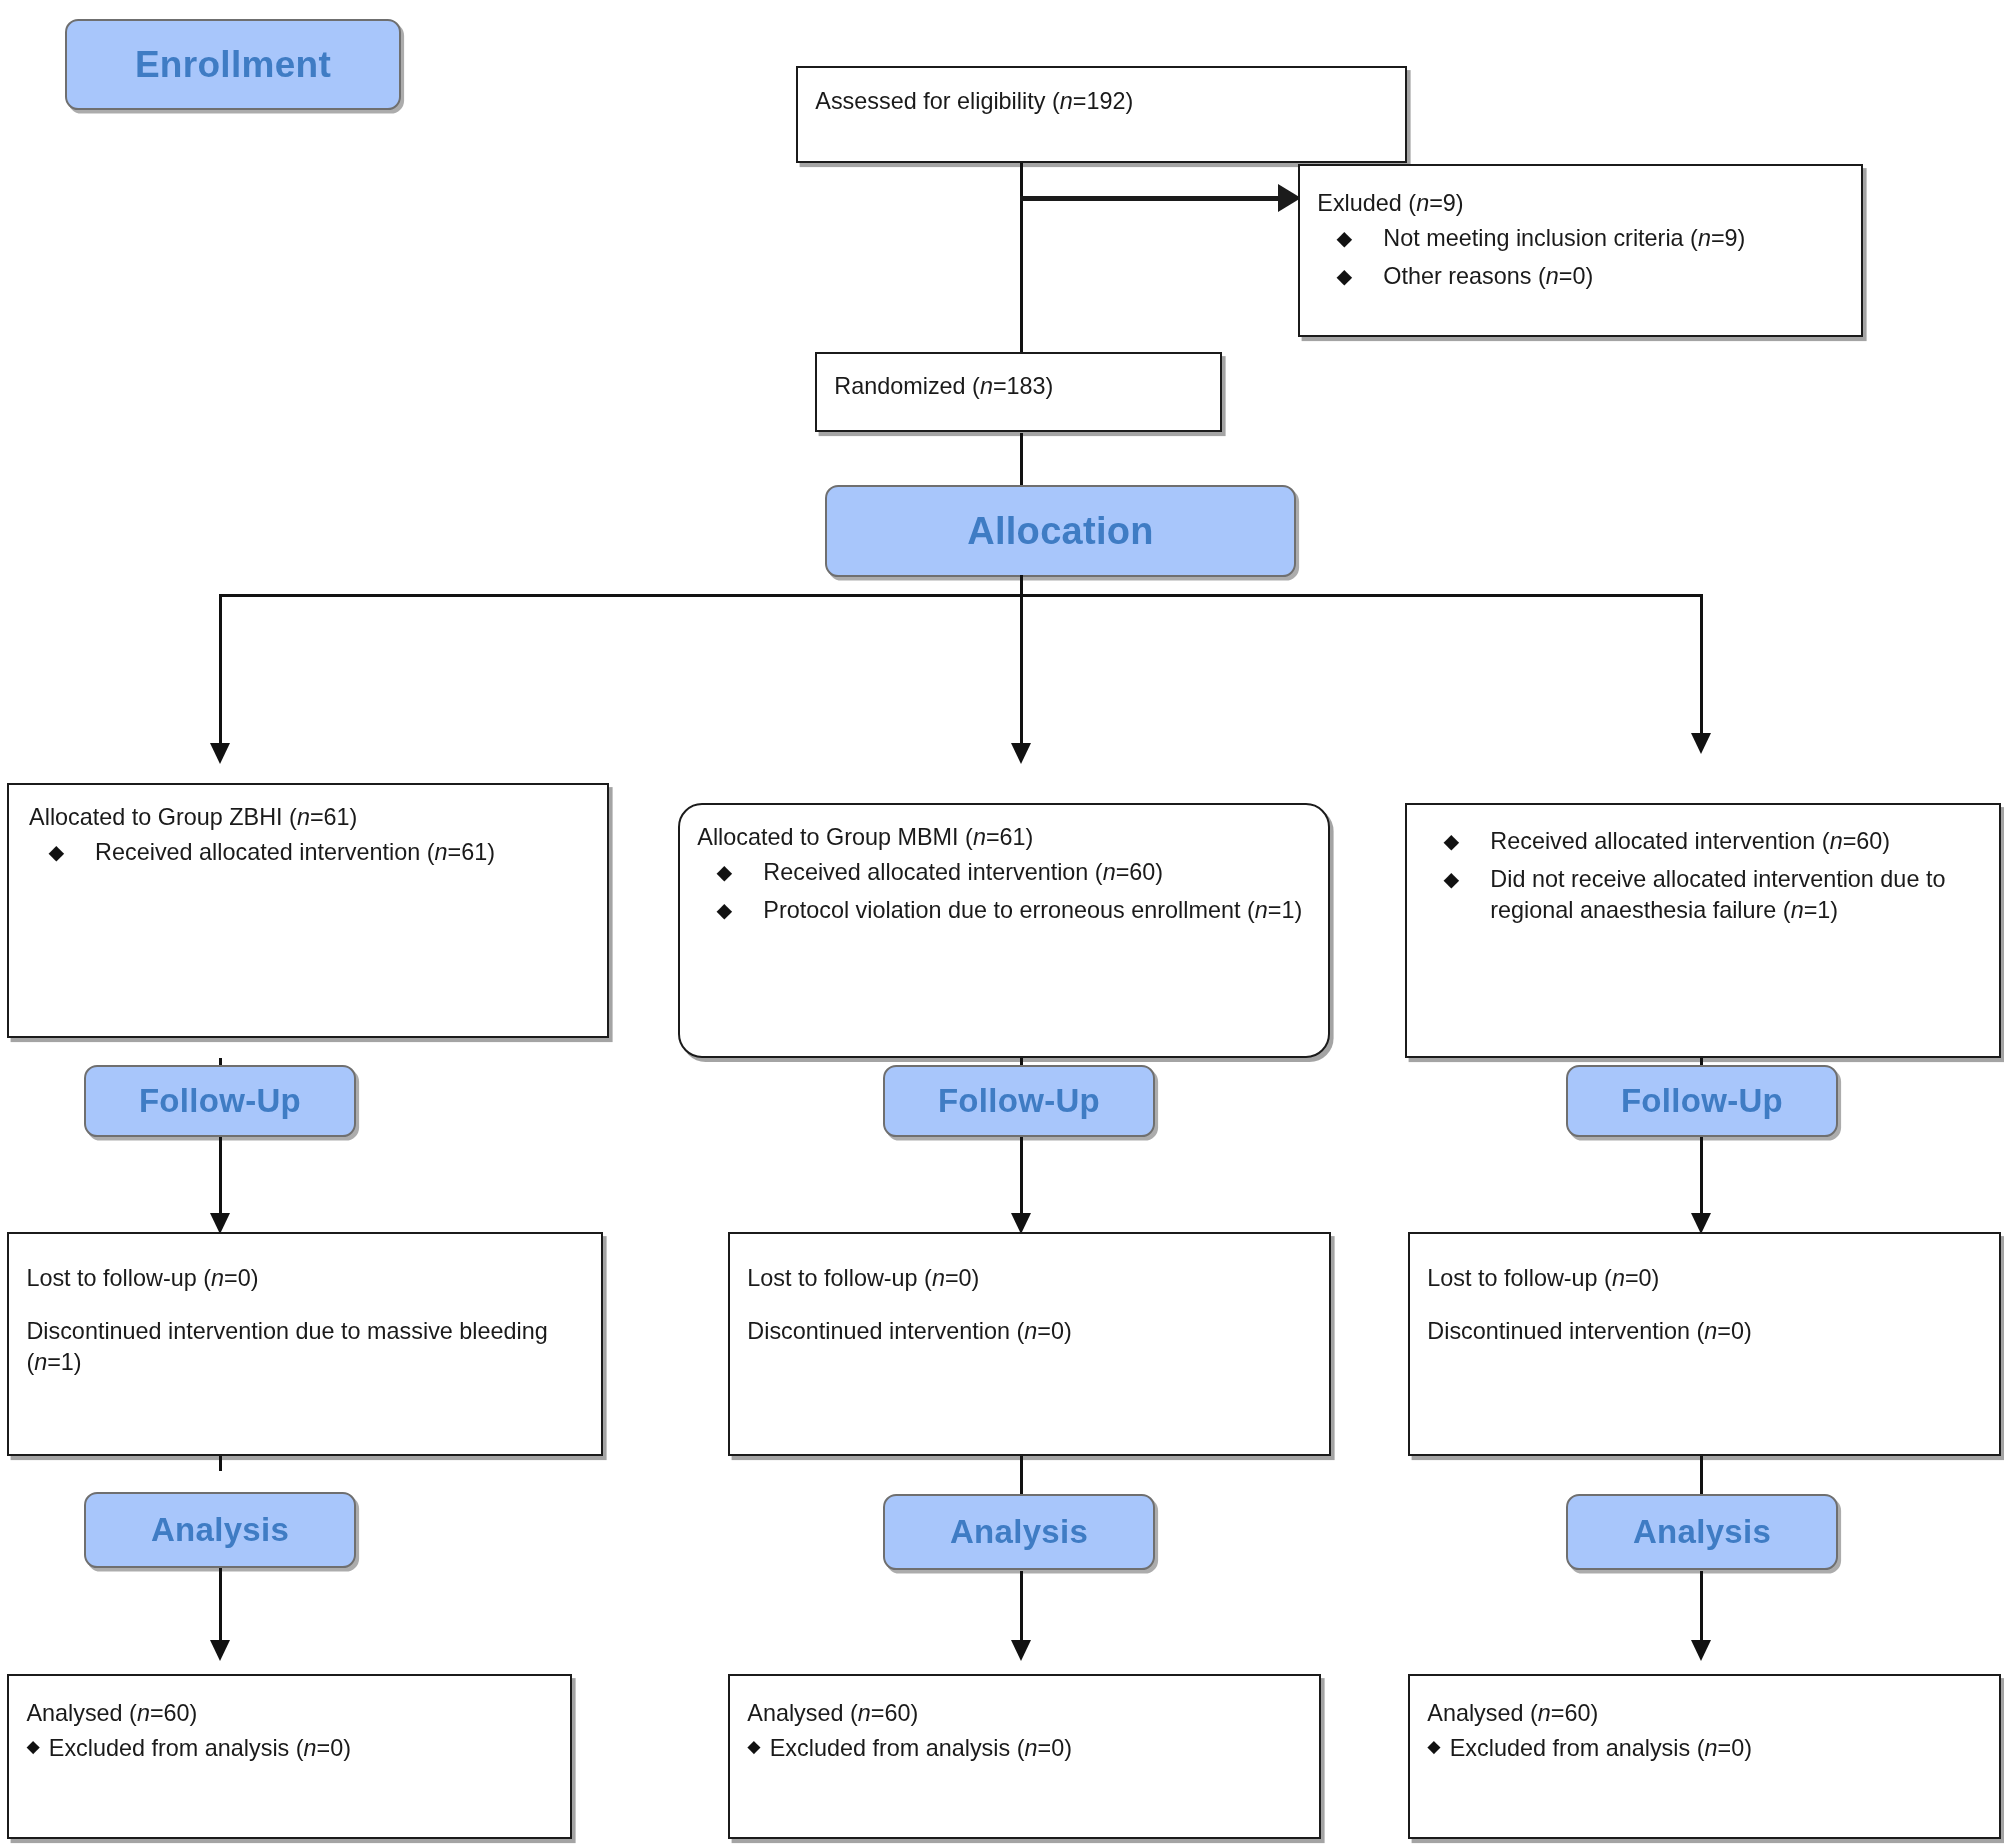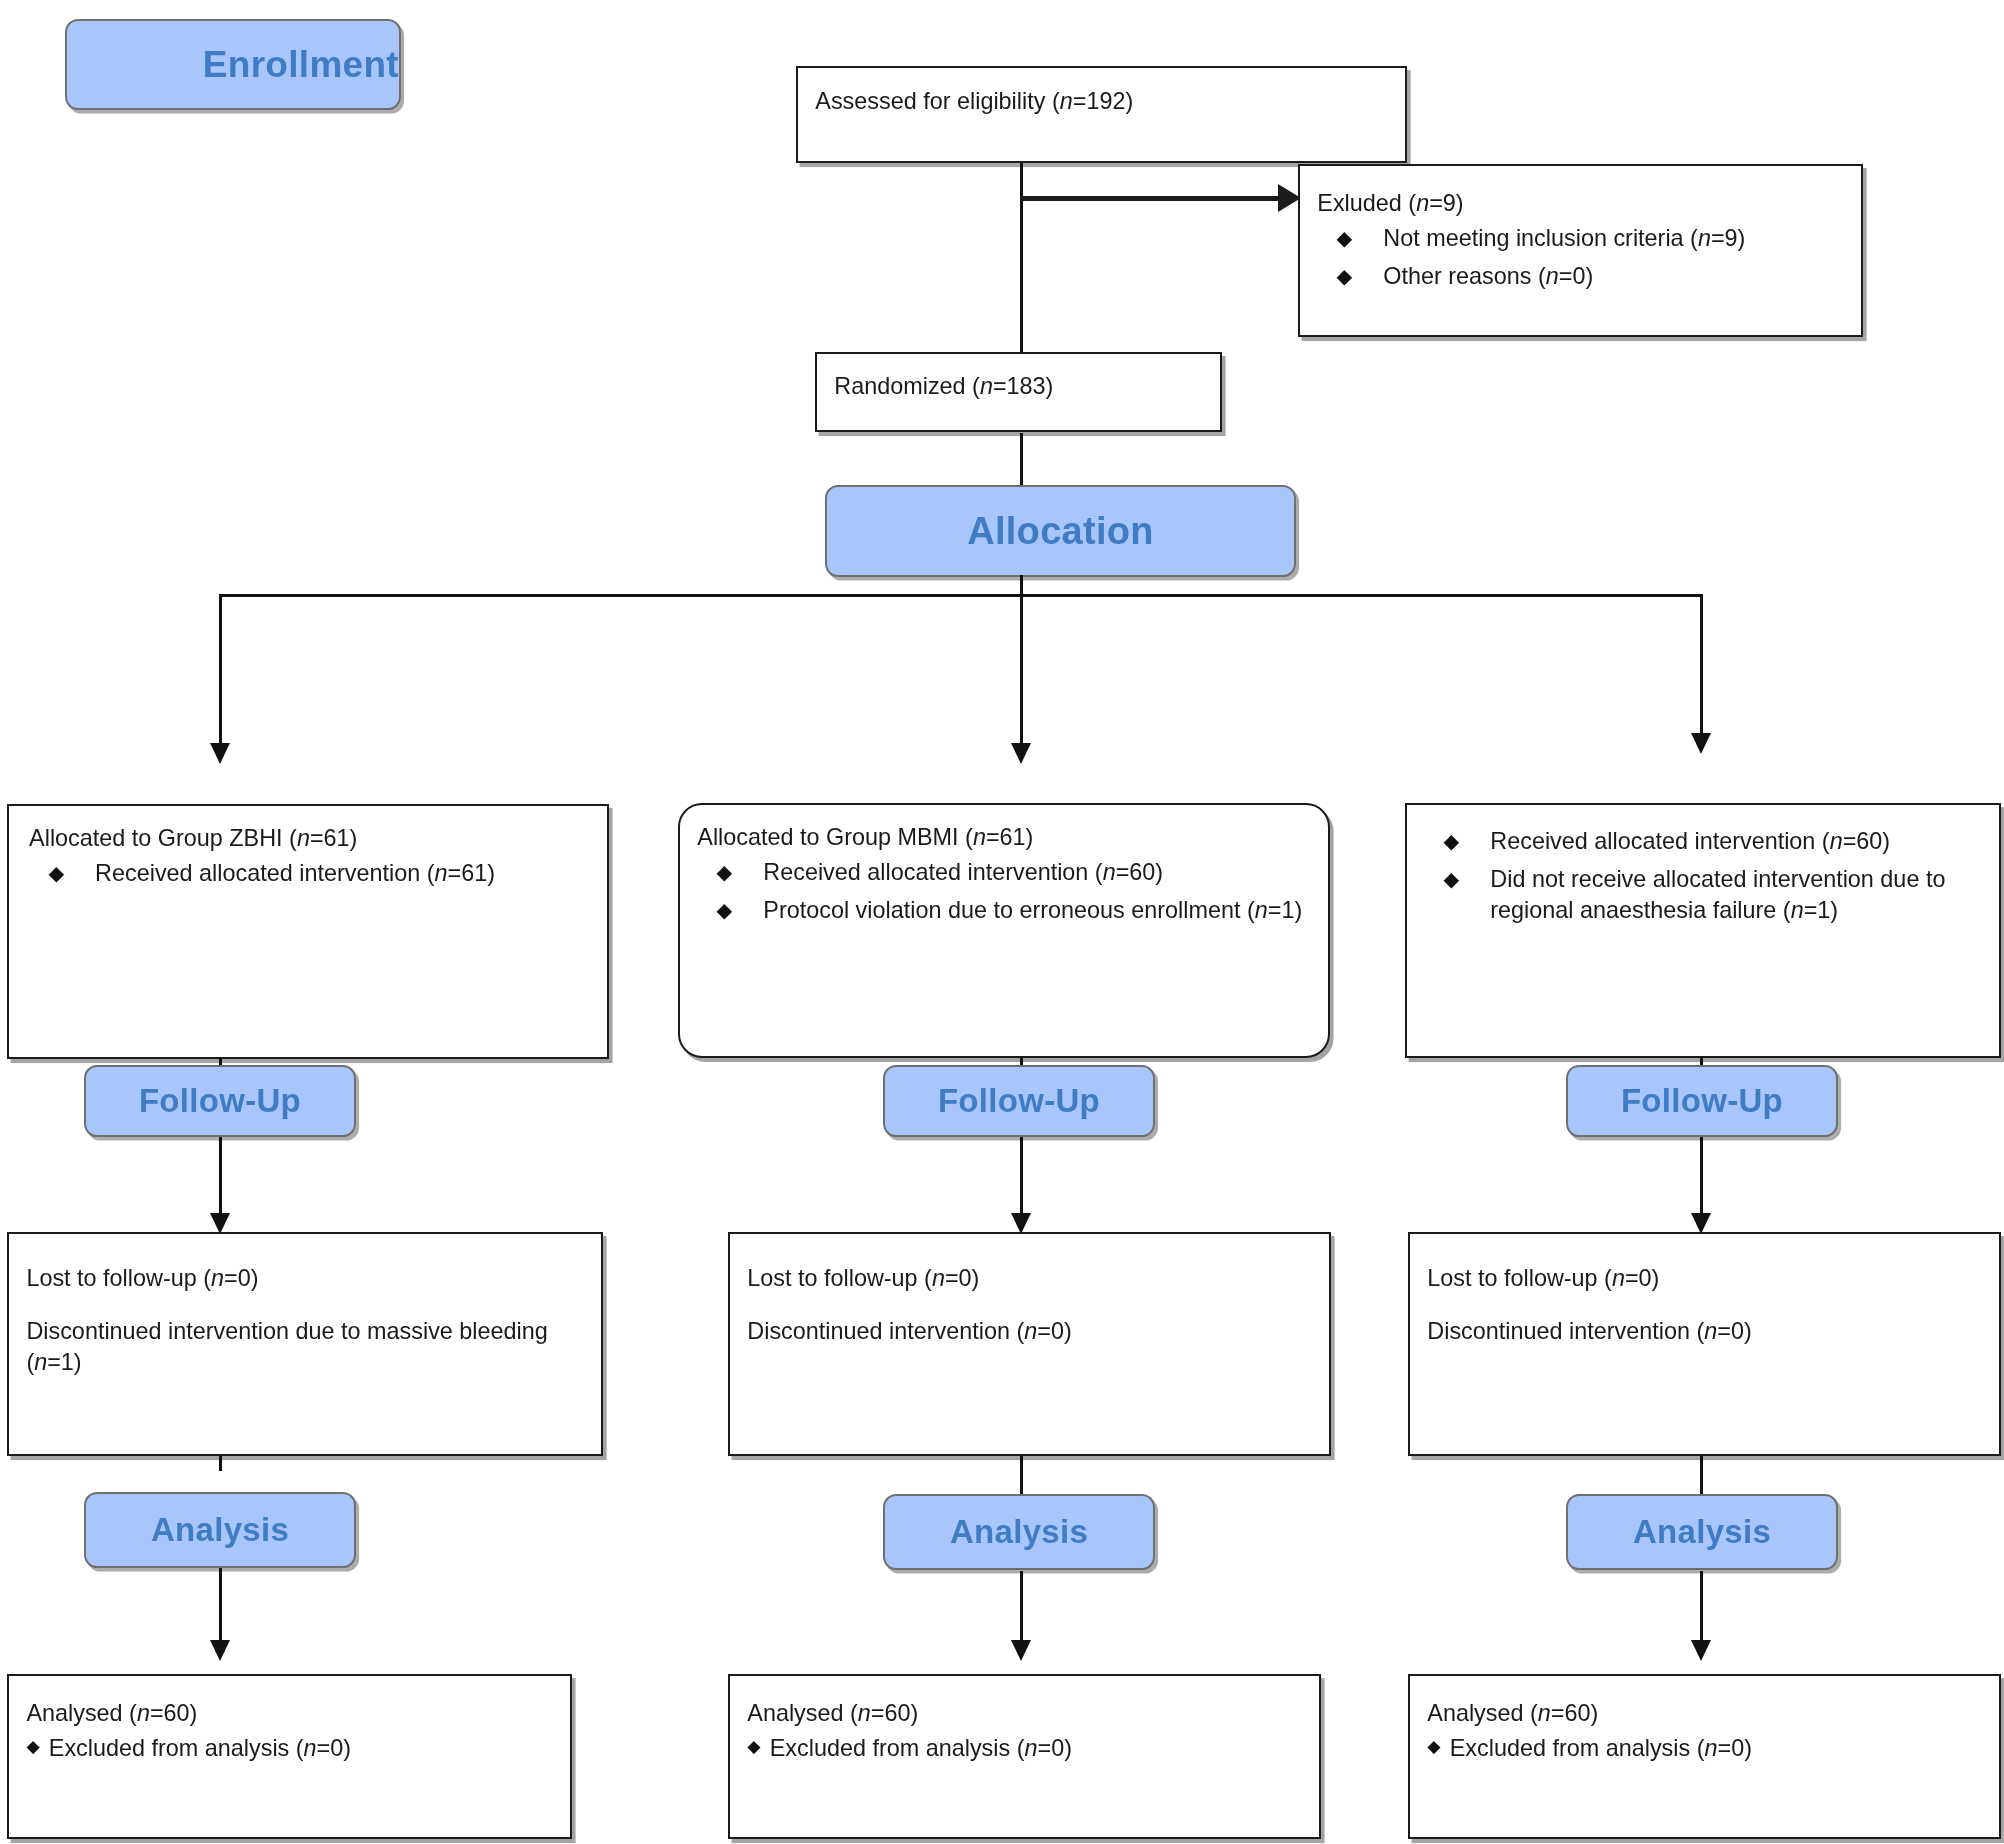--- a/index.html
+++ b/index.html
@@ -86,21 +86,21 @@
     border-top:14.3px solid transparent;
     border-bottom:14.3px solid transparent;
     border-left:23.4px solid #1b1b1b;
   }
 </style>
 </head>
 <body>
 
 <div id="stage">
 
-  <div class="badge" style="left:65px; top:19.3px; width:336px; height:91px; font-size:37px;justify-content:flex-end;">
+  <div class="badge" style="left:65px; top:19.3px; width:336px; height:91px; font-size:37px;">
     <span>Enrollment</span>
   </div>
 
   <div class="box" style="left:796px; top:66px; width:611px; height:97px; padding-top:18px;">
     <div class="line">Assessed for eligibility (<em class="n">n</em>=192)</div>
   </div>
 
   <div class="vline" style="left:1020px; top:163px; height:191px;"></div>
 
   <div class="hline thick" style="left:1020px; top:196px; width:260px;"></div>
@@ -135,21 +135,21 @@
 
   <div class="vline" style="left:219px; top:594px; height:153px;"></div>
   <div class="arrow-d" style="left:210px; top:743px;"></div>
 
   <div class="vline" style="left:1020px; top:594px; height:153px;"></div>
   <div class="arrow-d" style="left:1011px; top:743px;"></div>
 
   <div class="vline" style="left:1700px; top:594px; height:143px;"></div>
   <div class="arrow-d" style="left:1691px; top:733px;"></div>
 
-  <div class="box" style="left:7.1px; top:804px; width:602px; height:255px;padding-left:20px;">
+  <div class="box" style="left:7.1px; top:783px; width:602px; height:255px;padding-left:20px;">
     <div class="line">Allocated to Group ZBHI (<em class="n">n</em>=61)</div>
     <ul class="bul indent">
       <li>
         <span class="dia">◆</span>
         <span>Received allocated intervention (<em class="n">n</em>=61)</span>
       </li>
     </ul>
   </div>
 
   <div class="box" style="left:678px; top:803px; width:652px; height:255px;border-radius:24px;">

